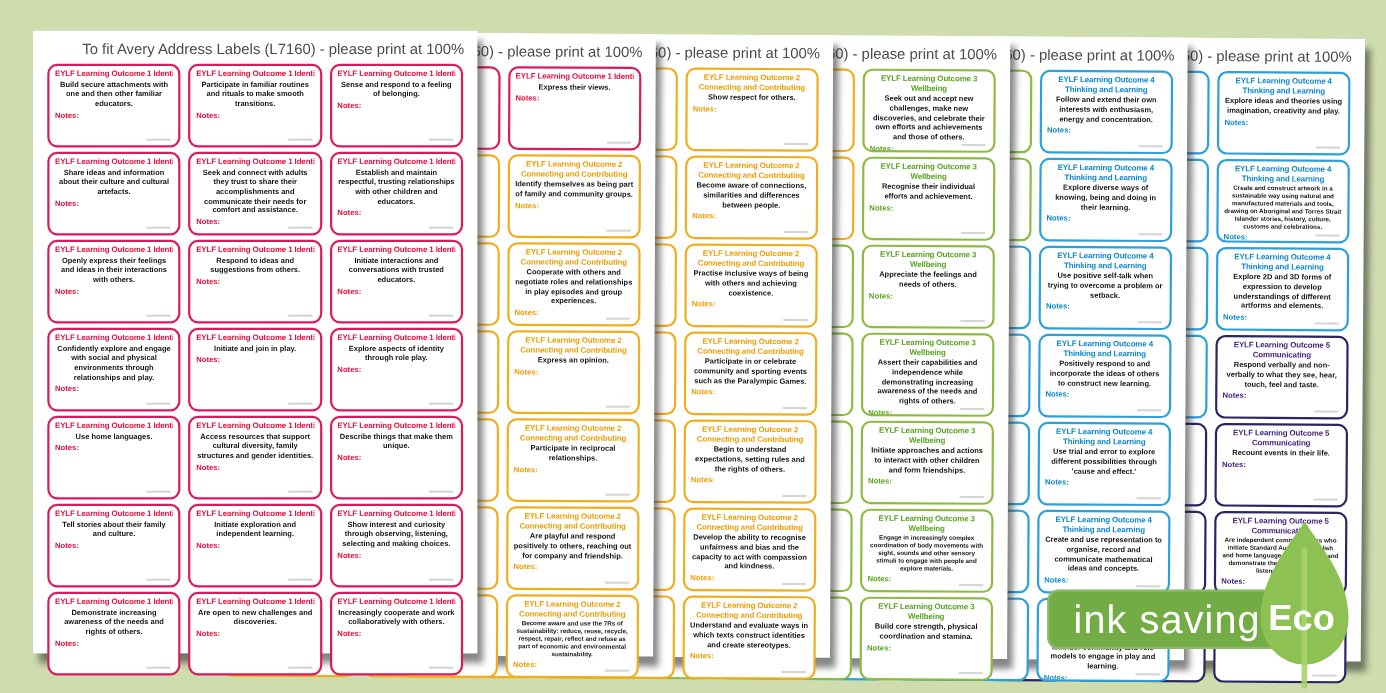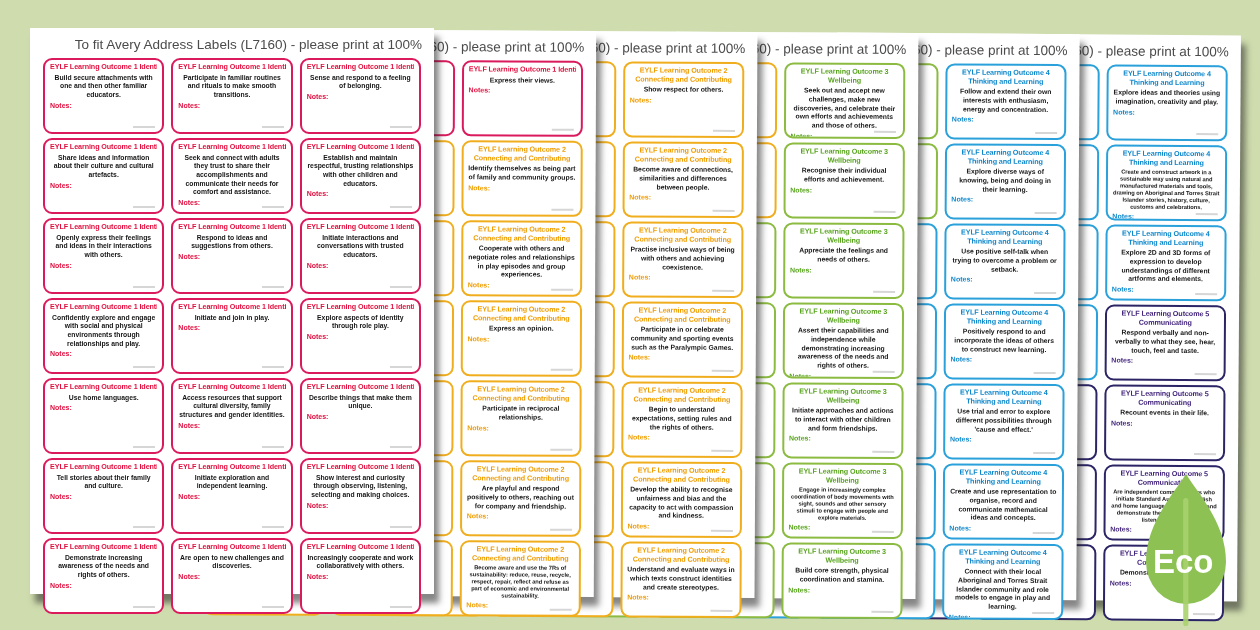--- a/index.html
+++ b/index.html
@@ -623,19 +623,22 @@
           <div class="card-title" style="color: rgb(226, 16, 63);">
             <div class="t1">EYLF Learning Outcome 1 Identity</div>
           </div>
           <div class="card-body">Increasingly cooperate and work collaboratively with others.</div>
           <div class="card-notes" style="color: rgb(226, 16, 63);">Notes:</div>
           <div class="card-watermark"></div>
         </div>
       </div>
   </div>
 
+  <div class="eco-badge">
+    <span class="ink-text">ink saving</span>
+  </div>
   <svg class="eco-leaf" viewBox="0 0 92 156" xmlns="http://www.w3.org/2000/svg">
     <path d="M46 2 C60 24 86 52 86 90 A40 42 0 1 1 6 90 C6 52 32 24 46 2 Z" fill="#8dc153"></path>
     <rect x="43.2" y="26" width="5.2" height="128" rx="2.6" fill="#a9d16e" opacity="0.9"></rect>
   </svg>
   <span class="eco-text">Eco</span>
 
 </div>
 
 </body></html>

